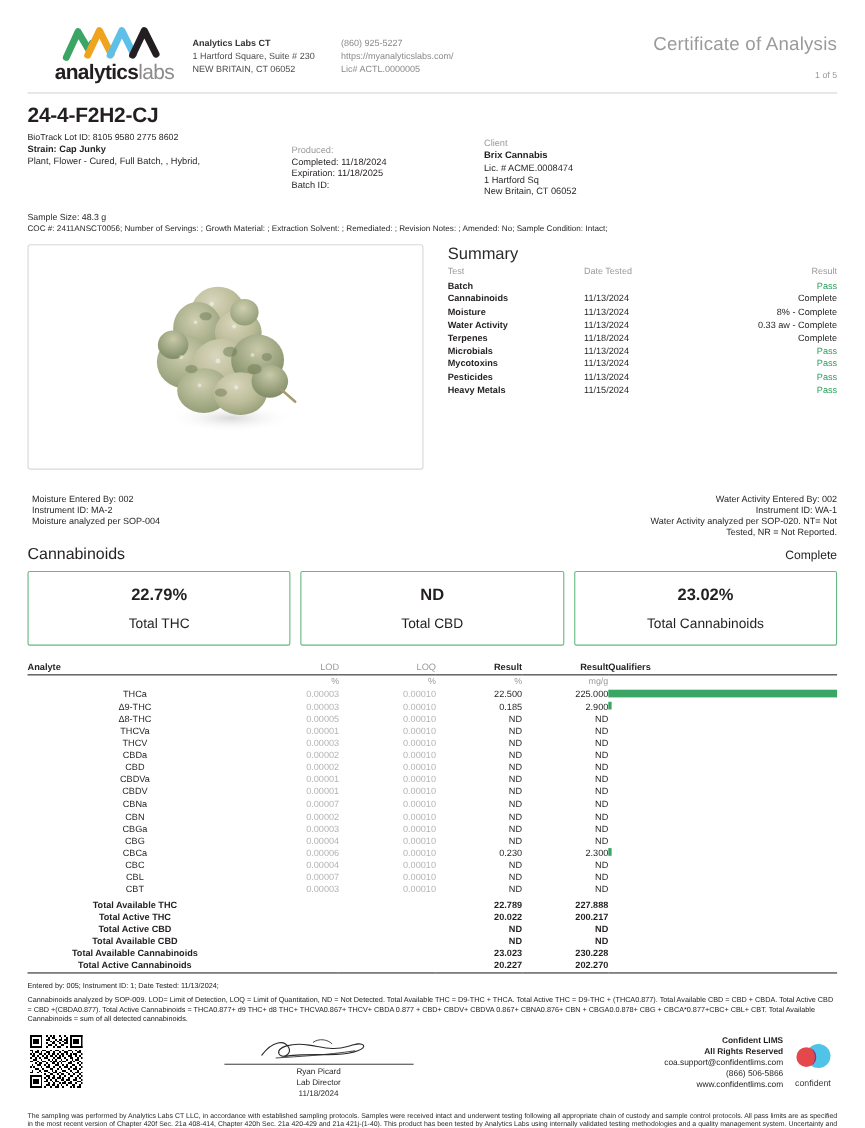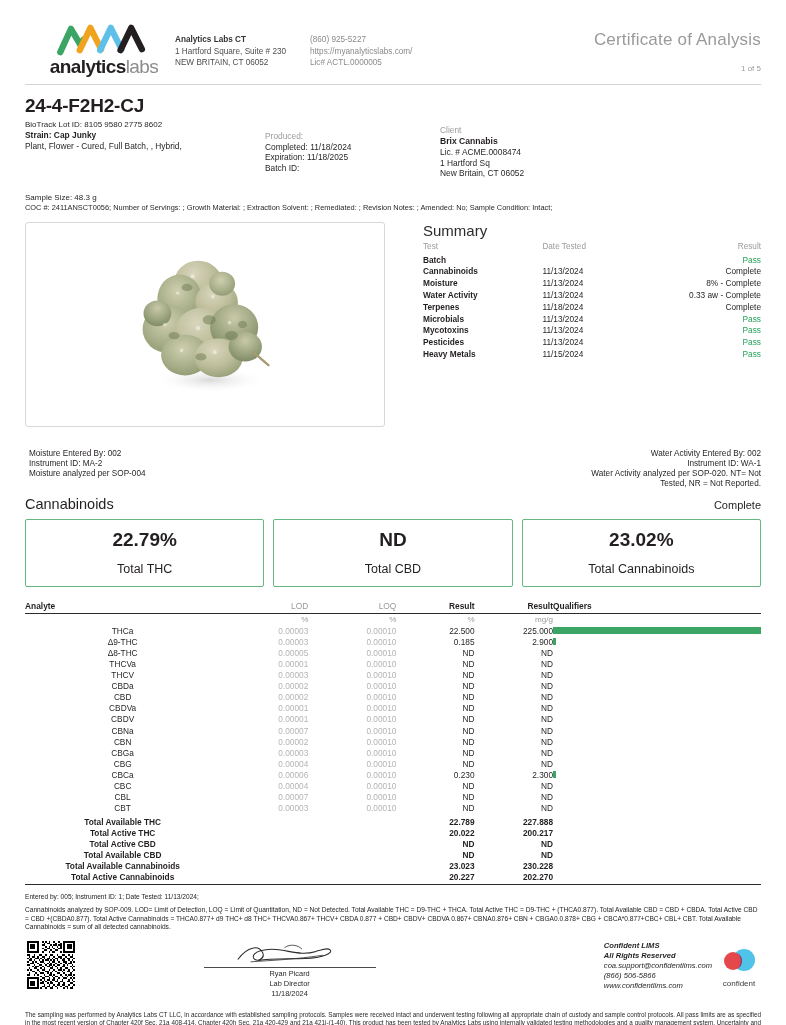--- a/index.html
+++ b/index.html
@@ -46,21 +46,21 @@
   .kv { font-size:8.4px; line-height:10.6px; }
   .kv.muted-label { color:#9a9a9a; }
   .client-label { font-size:8.4px; color:#9a9a9a; line-height:11px; }
   .client-name { font-size:8.6px; font-weight:bold; line-height:11px; }
   .client-line { font-size:8.4px; line-height:10.6px; }
 
   .meta-line1 { font-size:8px; margin-top:14px; line-height:10px; }
   .meta-line2 { font-size:7.4px; line-height:10px; }
 
   
-  .mid-section { display:flex; margin-top:9px; gap:16px; }
+  .mid-section { display:flex; margin-top:9px; gap:0; }
   .photo-card { width:360px; flex:0 0 360px; height:205px; border:1px solid #d8d8d8;
                 border-radius:3px; background:#fff; display:flex; align-items:center;
                 justify-content:center; overflow:hidden; }
   .bud { width:185px; height:185px; display:block; }
 
   .summary-wrap { flex:1; padding-left:22px; }
   .summary-title { font-size:15px; color:#2b2b2b; font-weight:400; margin-bottom:3px; }
   table.summary { width:100%; border-collapse:collapse; }
   table.summary th { font-size:8.2px; font-weight:400; color:#9a9a9a; padding:0 0 3px 0; }
   table.summary th.t { text-align:left; }
@@ -77,21 +77,21 @@
   .notes-right { flex:1; text-align:right; }
 
   
   .cann-head { display:flex; align-items:baseline; margin-top:6px; }
   .cann-head .h { font-size:14.5px; font-weight:400; }
   .cann-head .st { margin-left:auto; font-size:11px; font-weight:400; }
 
   .cards { display:flex; gap:9px; margin-top:7px; }
   .card { flex:1; border:1.5px solid #64b880; border-radius:2px; height:68px;
           display:flex; flex-direction:column; align-items:center; justify-content:center; }
-  .card .v { font-size:19px; font-weight:bold; }
+  .card .v { font-size:15px; font-weight:bold; }
   .card .l { font-size:12.5px; margin-top:11px; font-weight:400; }
 
   
   table.analytes { width:100%; border-collapse:collapse; margin-top:14px; }
   table.analytes th { font-size:8.4px; padding:0 0 2.5px 0; border-bottom:1px solid #2b2b2b; }
   th.c-analyte { text-align:left; font-weight:bold; width:200px;}
   th.c-lod, th.c-loq { text-align:right; font-weight:400; color:#9a9a9a; width:90px;}
   th.c-res { text-align:right; font-weight:bold; width:80px;}
   th.c-qual { text-align:left; font-weight:bold; padding-left:14px;}
   table.analytes td { font-size:8.3px; padding:0.55px 0; }
@@ -111,21 +111,21 @@
   .fn .sp { margin-top:4px; }
 
   
   .sigrow { display:flex; margin-top:9px; align-items:flex-start; }
   .qr { width:48px; height:48px; flex:0 0 48px; margin-left:2px; }
   .sigblock { width:230px; margin-left:auto; margin-right:auto; text-align:center; position:relative;}
   .sigimg { width:150px; height:26px; display:block; margin:0 auto; }
   .sigline { border-top:1px solid #4a4a4a; width:172px; margin:0 auto; }
   .signame { font-size:7.4px; line-height:9px; margin-top:1px; }
   .confidentblock { margin-left:auto; display:flex; align-items:flex-start; gap:7px; padding-right:2px;}
-  .conf-text { font-size:7.6px; line-height:10px;font-style:italic; }
+  .conf-text { text-align:right; font-size:7.6px; line-height:10px; }
   .conf-text .b { font-weight:bold; }
   .conf-logo { text-align:center; padding-top:6px; }
   .conf-word { font-size:8px; color:#3a3a3a; margin-top:2px; }
 
   .disclaimer { font-size:6.3px; line-height:8.2px; margin-top:13px; text-align:justify; }
 </style>
 </head>
 <body>
 
 <div class="page">

